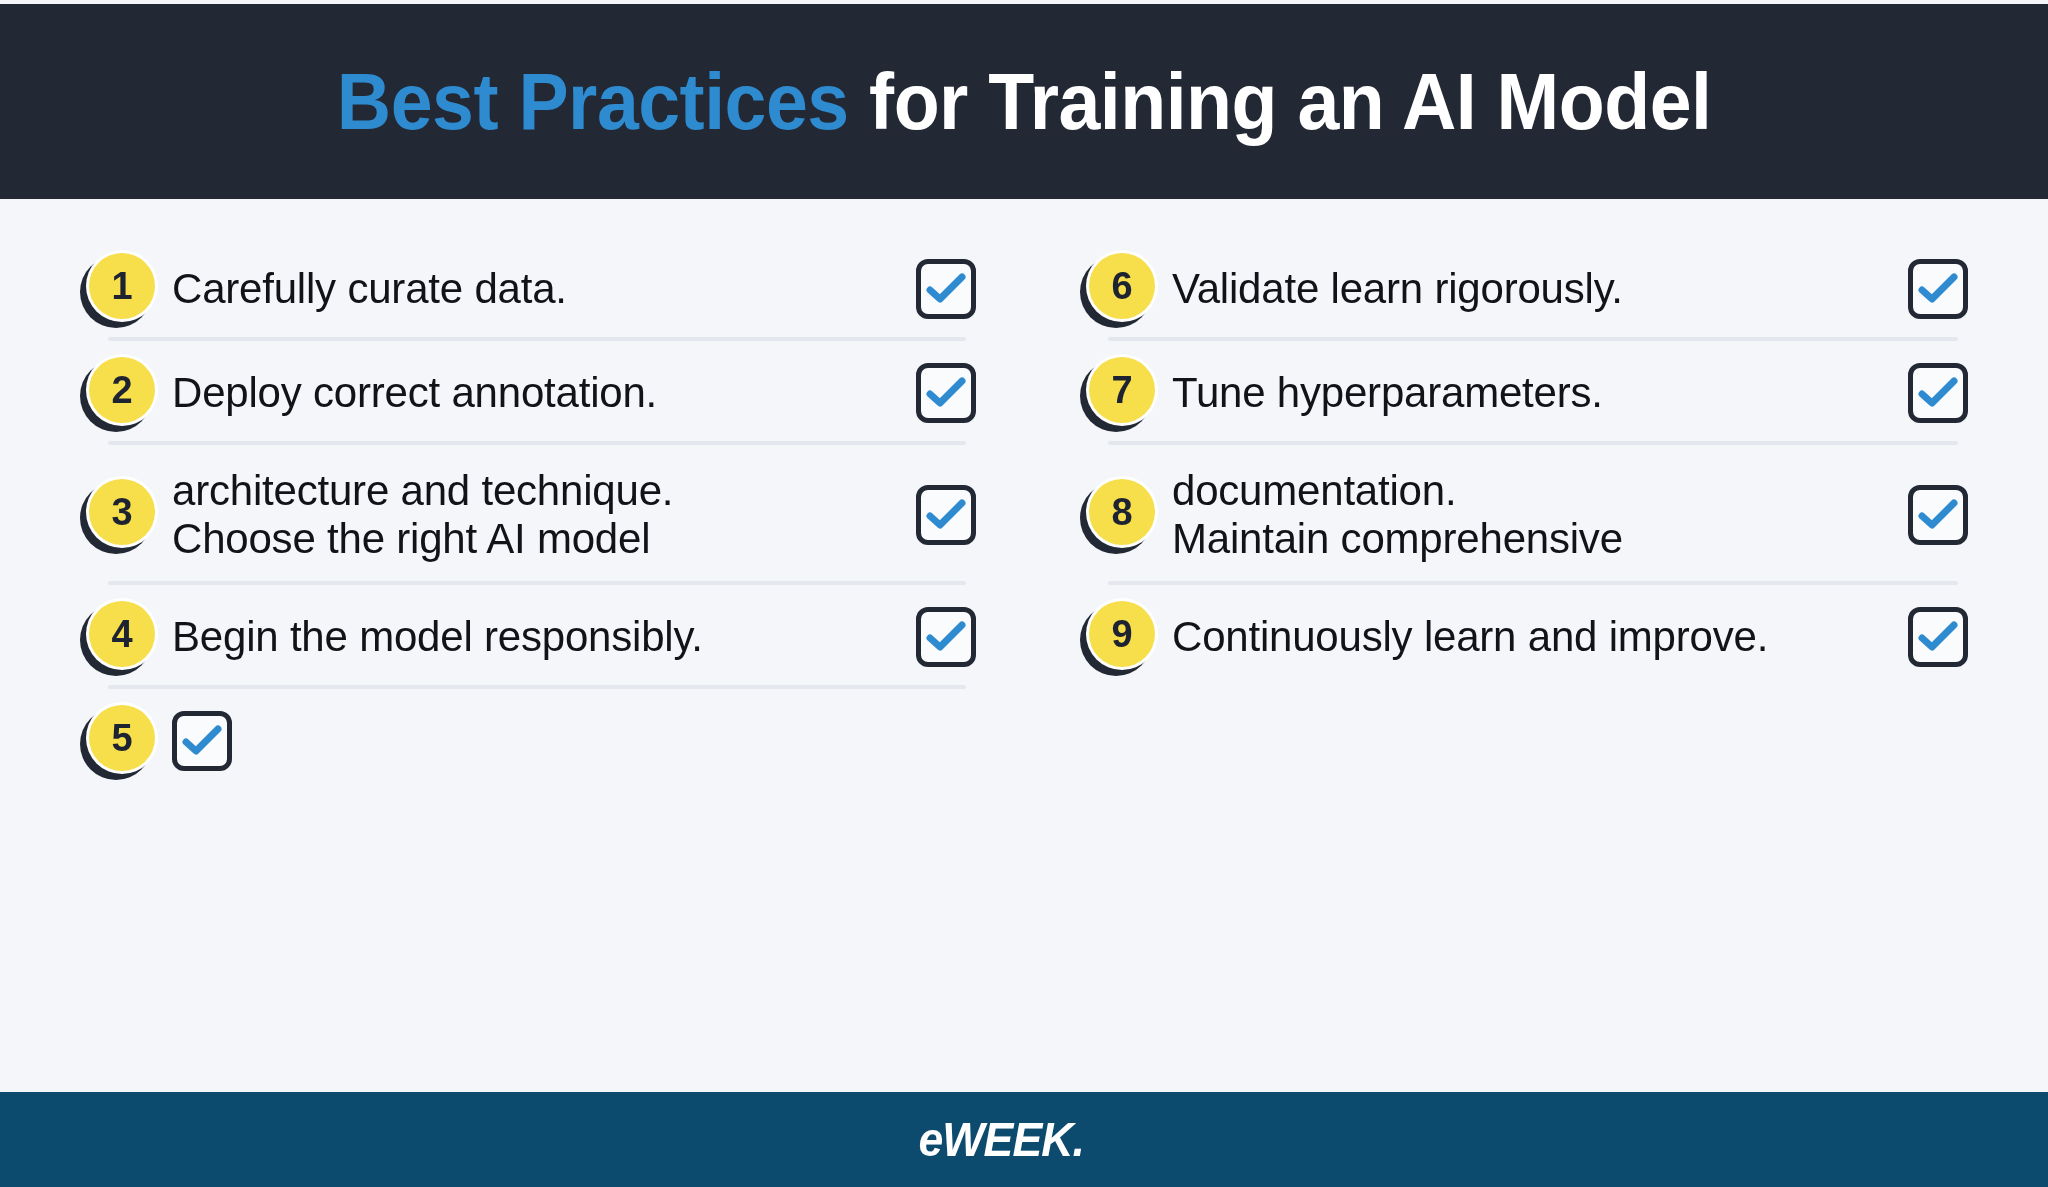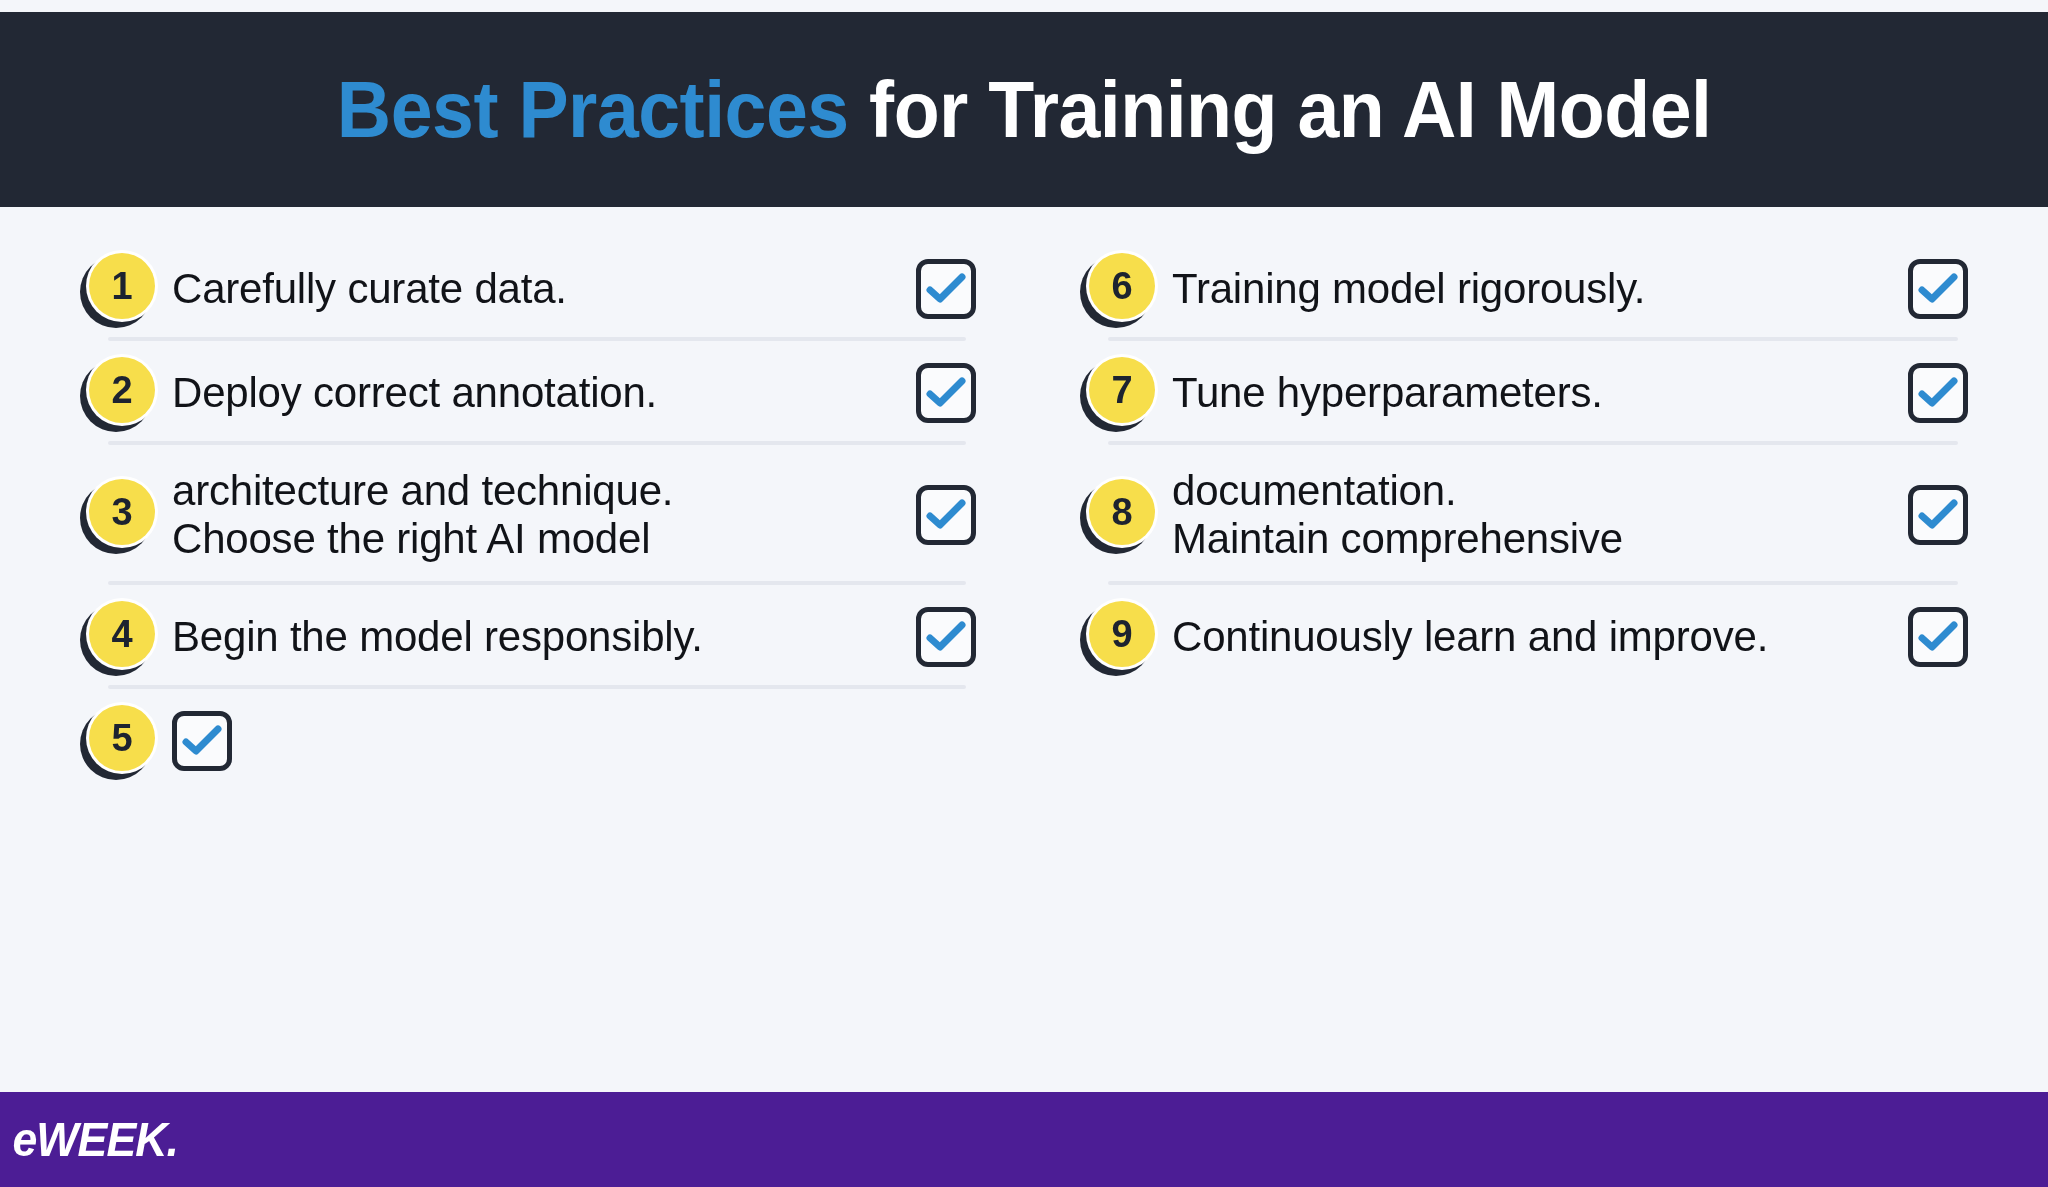--- a/index.html
+++ b/index.html
@@ -13,21 +13,21 @@
     height: 1187px;
     background: #F4F6FA;
     font-family: "Liberation Sans", sans-serif;
     overflow: hidden;
   }
 
   
   .header {
     position: absolute;
     left: 0;
-    top: 12px;
+    top: 4px;
     width: 2048px;
     height: 195px;
     background: #222834;
     display: flex;
     align-items: center;
     justify-content: center;
     box-sizing: border-box;
   }
   .header-title {
     font-size: 80px;
@@ -152,24 +152,24 @@
   }
   .checkbox svg { display: block; }
 
   
   .footer {
     position: absolute;
     left: 0;
     top: 1092px;
     width: 2048px;
     height: 95px;
-    background: #4c1d95;
-    display: flex;
-    align-items: center;
-    justify-content: flex-start;
+    background: #0c4a6e;
+    display: flex;
+    align-items: center;
+    justify-content: center;
     padding-right: 58px;
     box-sizing: border-box;
   }
   .footer-logo {
     color: #FFFFFF;
     font-size: 48px;
     font-weight: 700;
     font-style: italic;
     letter-spacing: -1px;
     line-height: 1;
@@ -275,21 +275,21 @@
         </div>
       </div>
     <div class="column right" id="col-right">
         <div class="row divided">
           <div class="badge-wrap">
             <div class="badge-shadow"></div>
             <div class="badge-ring"></div>
             <div class="badge-face">6</div>
           </div>
           <div class="row-label">
-            <span class="line">Training model rigorously.</span>
+            <span class="line">Validate learn rigorously.</span>
           </div>
           <div class="checkbox">
             <span>
               <svg width="40" height="34" viewBox="0 0 40 34" aria-hidden="true">
                 <path d="M4 18 L14 27 L36 5" fill="none" stroke="#2E8BD0" stroke-width="7" stroke-linecap="round" stroke-linejoin="round"></path>
               </svg>
             </span>
           </div>
         </div>
         <div class="row divided">

